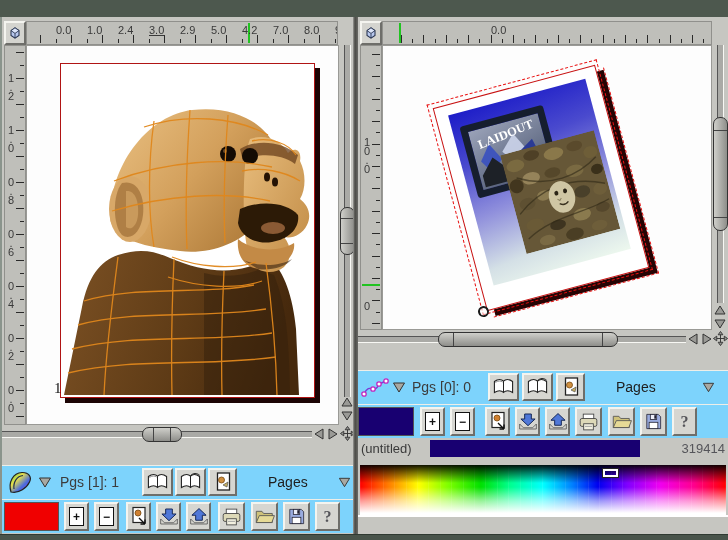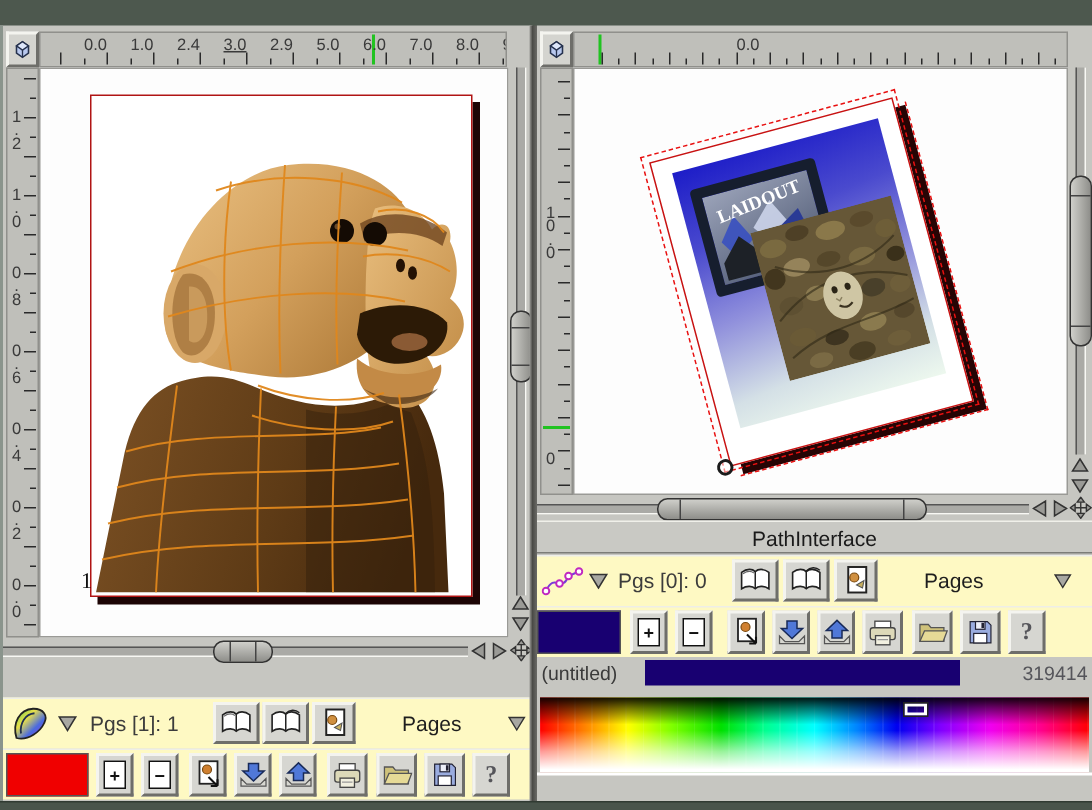--- a/index.html
+++ b/index.html
@@ -59,21 +59,21 @@
   .sbhandle-h em{position:absolute;top:0;bottom:0;width:1px;background:#444;}
   .sbhandle-v{position:absolute;width:13px;border:1px solid #333;border-radius:7px;
     background:linear-gradient(90deg,#cfcfca,#8e8e8a);}
   .sbhandle-v em{position:absolute;left:0;right:0;height:1px;background:#444;}
   .diam{position:absolute;}
   
   .statusfield{position:absolute;background:#ffffff;border:1px solid #6a6a66;box-sizing:border-box;
     font-size:13px;color:#0a0a0a;padding:2px 0 0 2px;white-space:nowrap;overflow:hidden;}
   .msgbar{position:absolute;background:#c9c9c4;border-top:1px solid #f0f0ea;border-bottom:1px solid #7c7c78;
     text-align:center;font-size:14px;color:#1a1a1a;padding-top:3px;box-sizing:border-box;}
-  .tbar{position:absolute;background:#fef9c3;border-top:1px solid #eeeee8;border-bottom:1px solid #88888-4;}
+  .tbar{position:absolute;background:#7dd3fc;border-top:1px solid #eeeee8;border-bottom:1px solid #88888-4;}
   .btn3d{position:absolute;background:#d6d6d1;border:2px solid;border-color:#f4f4ef #6e6e6a #6e6e6a #f4f4ef;
     box-sizing:border-box;display:flex;align-items:center;justify-content:center;padding:0;}
   .lbl{position:absolute;font-size:14px;color:#3c3c3c;white-space:nowrap;}
   .menulbl{position:absolute;font-size:14px;color:#1e1e1e;white-space:nowrap;}
   .swatch{position:absolute;border:1px solid #555;box-sizing:border-box;}
   .pageface{width:13px;height:17px;background:#fff;border:1.5px solid #111;display:flex;align-items:center;justify-content:center;
     font-size:12px;font-weight:bold;color:#111;line-height:1;}
   .helpglyph{font-size:16px;font-weight:bold;color:#55555a;font-family:"Liberation Serif",serif;}
   
   #colorbar-name{position:absolute;left:3px;top:3px;font-size:13px;color:#3a3a3a;}
@@ -125,21 +125,21 @@
         <i class="maj" style="left: 261px;"></i>
         <i style="left: 277px;"></i>
         <i class="maj" style="left: 292px;"></i>
         <i style="left: 308px;"></i>
         <b style="left: 29px;">0.0</b>
         <b style="left: 60px;">1.0</b>
         <b style="left: 91px;">2.4</b>
         <b style="left: 122px; text-decoration: underline;">3.0</b>
         <b style="left: 153px;">2.9</b>
         <b style="left: 184px;">5.0</b>
-        <b style="left: 215px;">6.0</b>
+        <b style="left: 215px;">4.2</b>
         <b style="left: 246px; text-align: center;">7.0</b>
         <b style="left: 277px;">8.0</b>
         <b style="left: 308px;">9.0</b>
       </div>
     <div class="vruler" style="left:2px;top:28px;height:380px;">
         <i class="maj" style="top: 6px;"></i>
         <i style="top: 19px;"></i>
         <i class="maj" style="top: 32px;"></i>
         <i style="top: 45px;"></i>
         <i class="maj" style="top: 58px;"></i>
@@ -545,23 +545,20 @@
         </svg>
       <svg class="diam" style="left:355px;top:1px;" width="15" height="15" viewBox="0 0 16 16">
           <g stroke="#333" stroke-width="1" fill="#9a9a96">
             <path d="M8,0.5 L10.5,4 L5.5,4 Z M8,15.5 L10.5,12 L5.5,12 Z M0.5,8 L4,5.5 L4,10.5 Z M15.5,8 L12,5.5 L12,10.5 Z"></path>
             <line x1="8" y1="4" x2="8" y2="12"></line>
             <line x1="4" y1="8" x2="12" y2="8"></line>
           </g>
         </svg>
     </div>
 
-    <div class="msgbar" style="left:0;top:330px;width:370px;height:22px;">
-      <span>PathInterface</span>
-    </div>
 
     <div class="tbar" style="left:0;top:353px;width:370px;height:33px;">
       <svg style="position:absolute;left:3px;top:4px;" width="28" height="25" viewBox="0 0 28 25">
         <path d="M3,19 C9,6 13,21 18,9 L25,6" fill="none" stroke="#7a3ad8" stroke-width="1.4"></path>
         <circle cx="3" cy="19" r="2.2" fill="#fff" stroke="#c028c0" stroke-width="1.3"></circle>
         <circle cx="12" cy="14" r="2.2" fill="#fff" stroke="#c028c0" stroke-width="1.3"></circle>
         <circle cx="18" cy="9" r="2.2" fill="#fff" stroke="#c028c0" stroke-width="1.3"></circle>
         <circle cx="25" cy="6" r="2.2" fill="#fff" stroke="#c028c0" stroke-width="1.3"></circle>
       </svg>
       <svg style="position:absolute;left:34px;top:11px;" width="14" height="11" viewBox="0 0 14 11">

